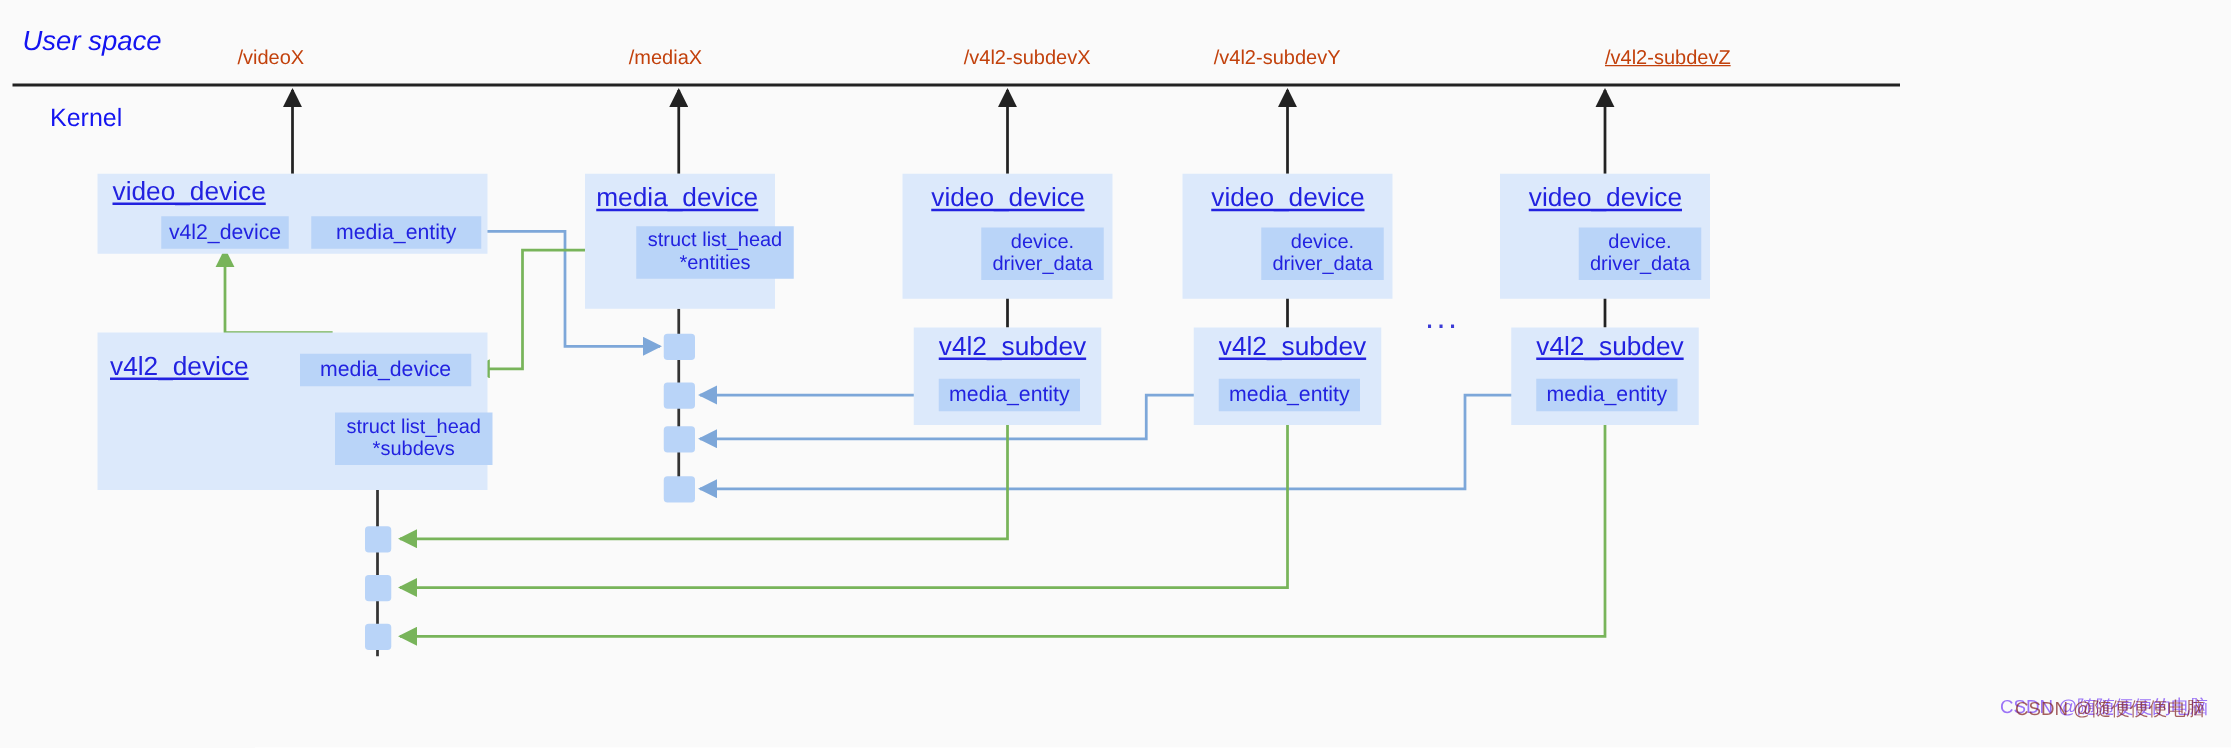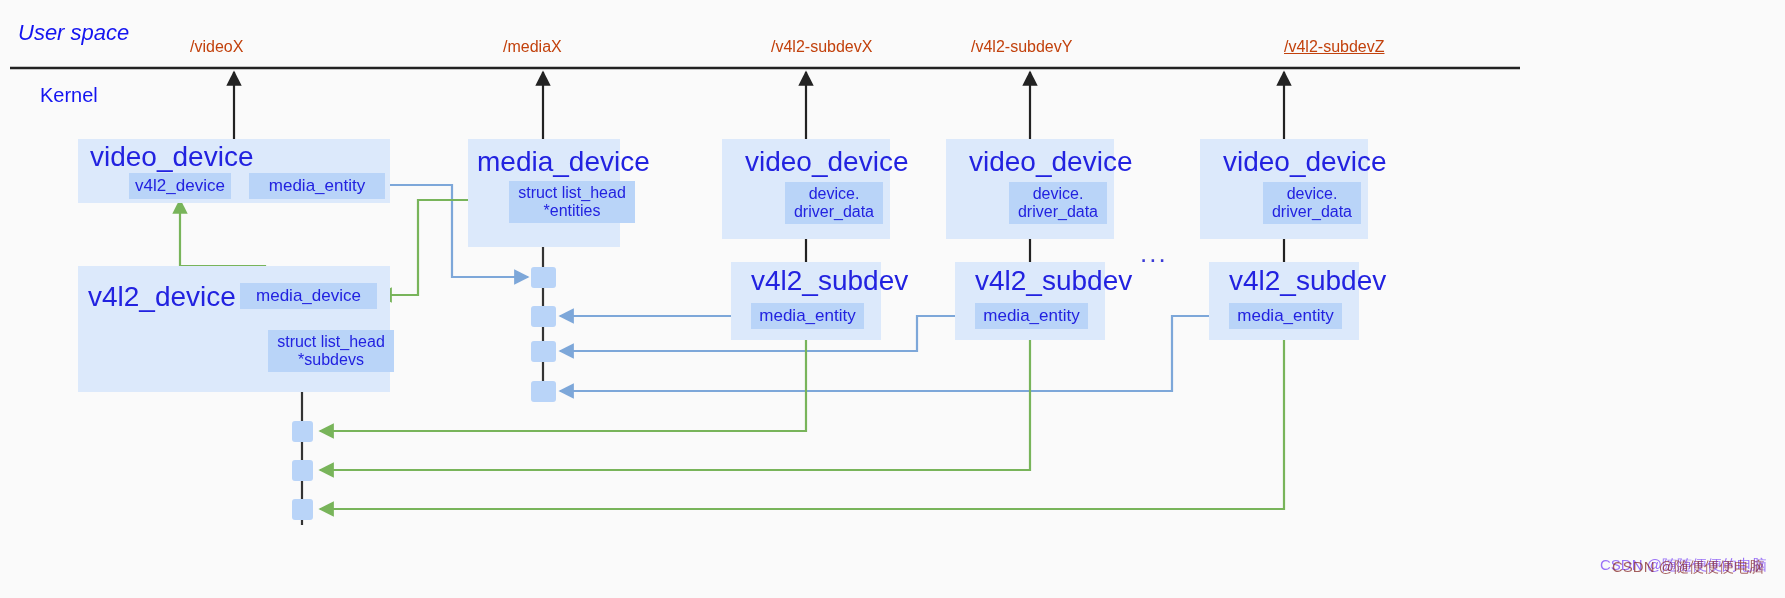--- a/index.html
+++ b/index.html
@@ -43,23 +43,24 @@
   }
   
   .struct-box {
     position: absolute;
     background: #dce9fb;
     box-sizing: border-box;
   }
   .struct-title {
     position: absolute;
     color: #2222e0;
-    font-size: 28px;
+    font-size: 21px;
     white-space: nowrap;
     line-height: 1;
+    text-decoration: underline;
   }
   .field-box {
     position: absolute;
     background: #b9d4f8;
     color: #2222e0;
     font-size: 17px;
     display: flex;
     align-items: center;
     justify-content: center;
     text-align: center;

